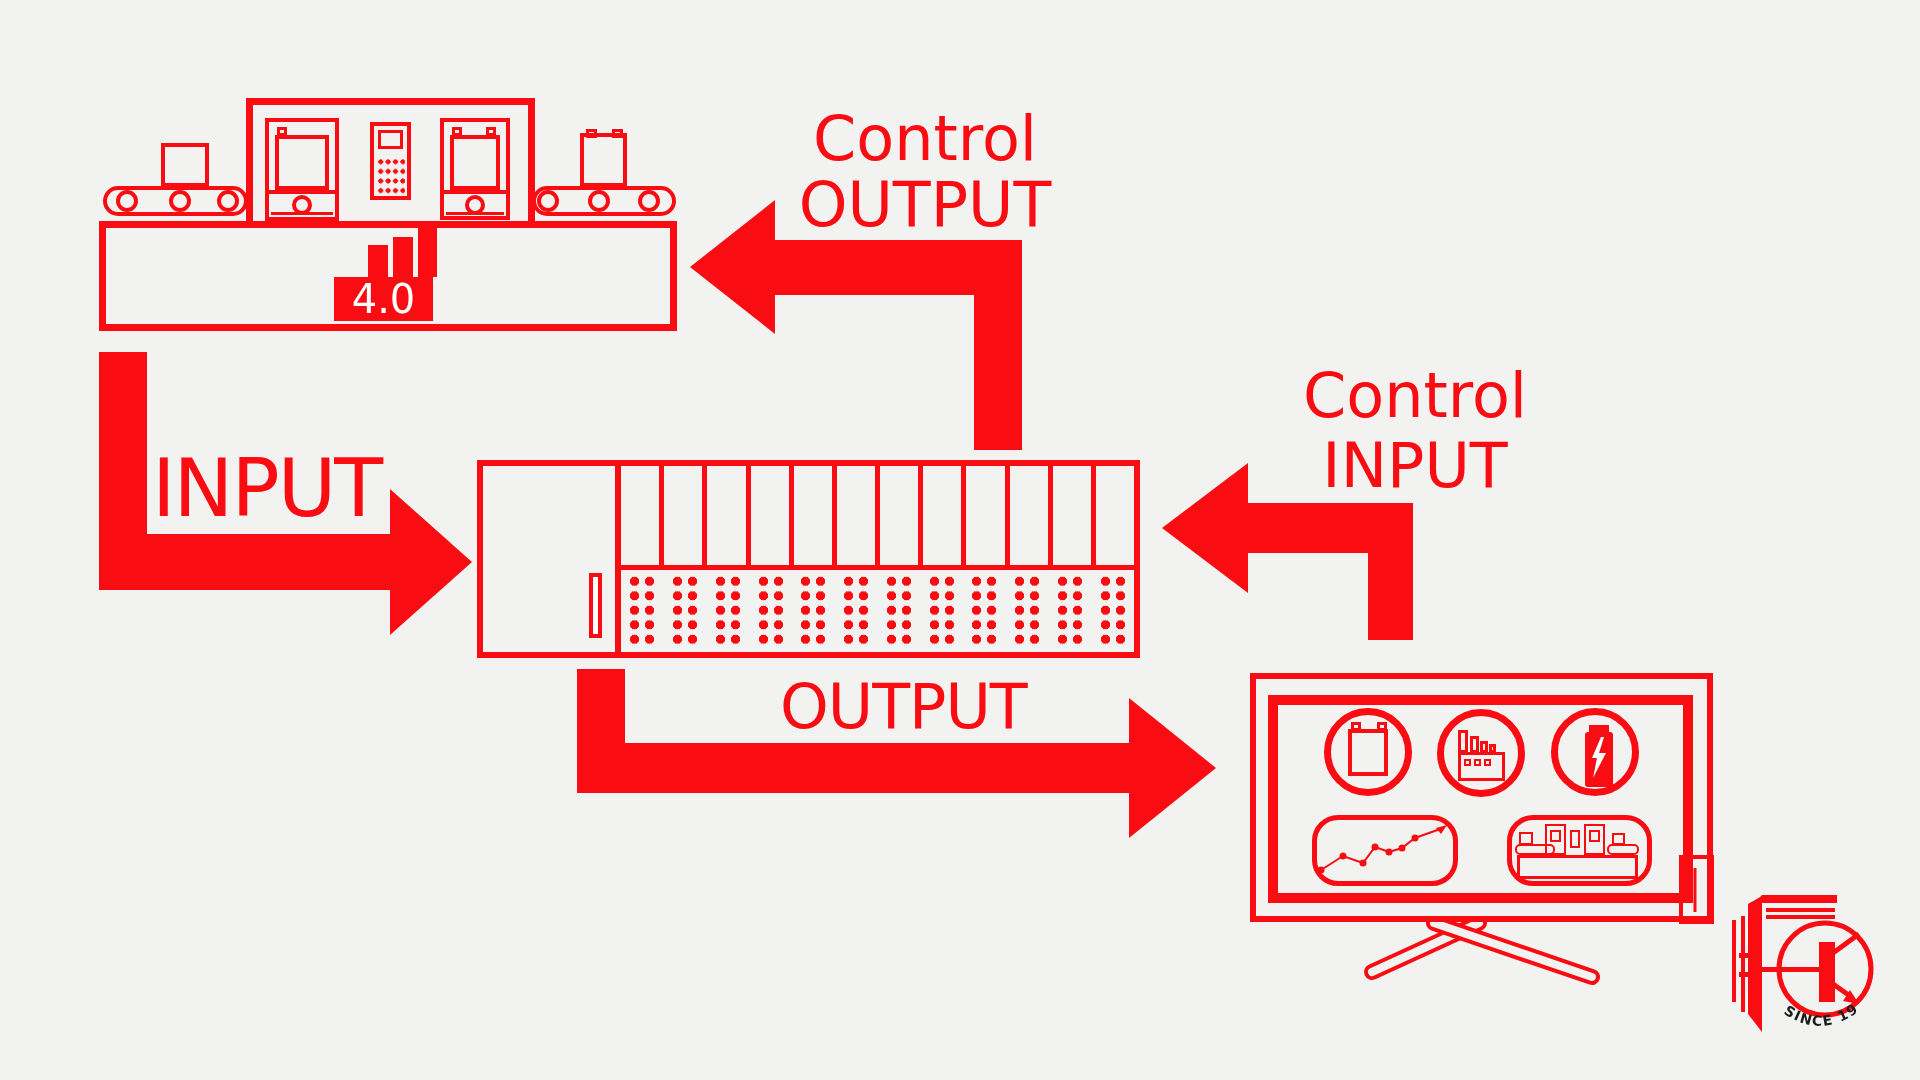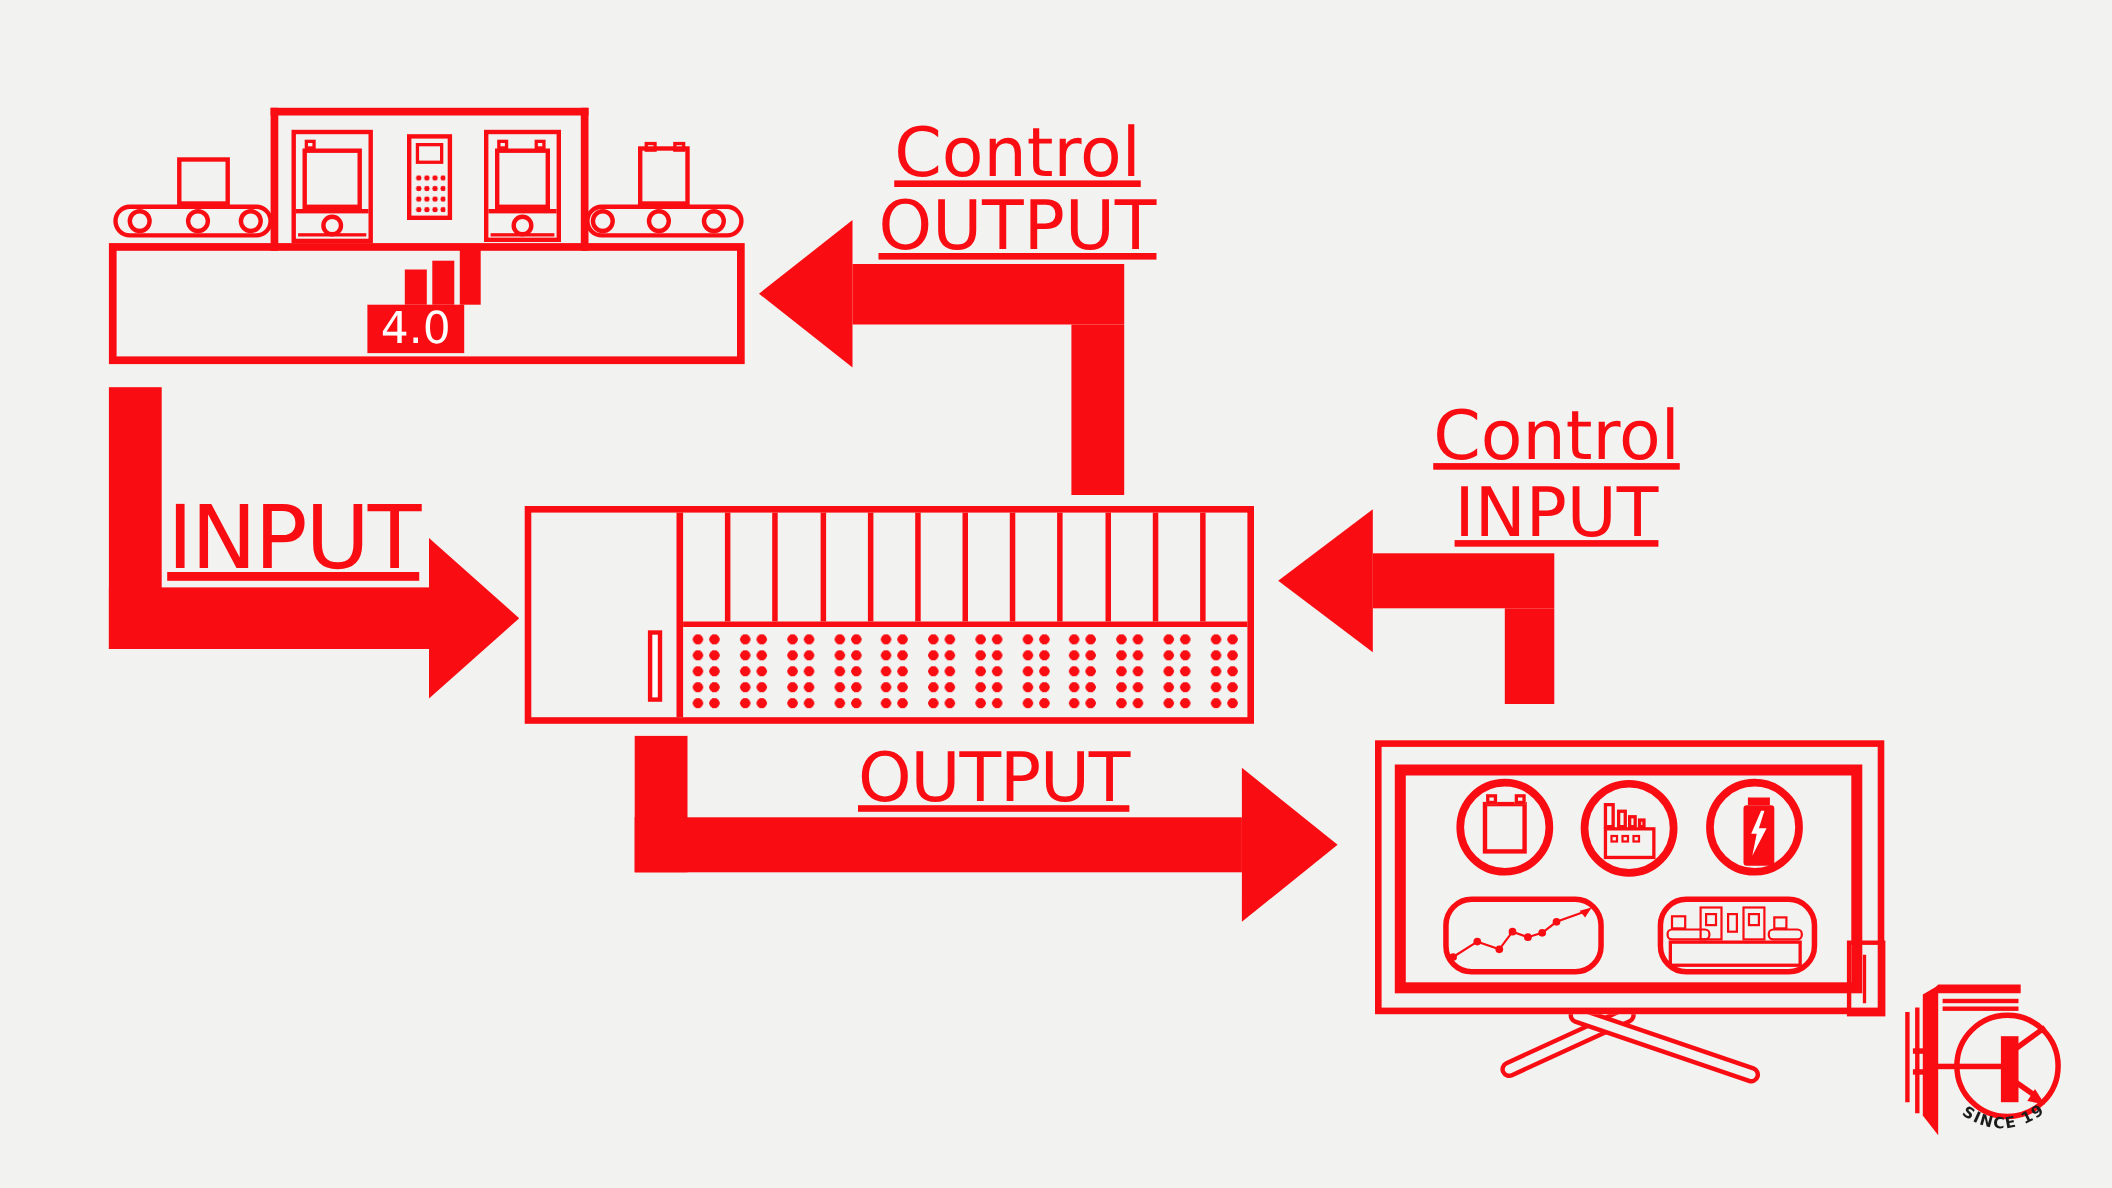--- a/index.html
+++ b/index.html
@@ -7,21 +7,21 @@
     --bg:#F2F2F0;
     --white:#FFFFFF;
     --black:#1C1C1C;
   }
   html,body{margin:0;padding:0;background:var(--bg);}
   #stage{position:relative;width:1920px;height:1080px;background:var(--bg);overflow:hidden;
          font-family:"DejaVu Sans","Liberation Sans",sans-serif;}
   .abs{position:absolute;box-sizing:border-box;}
   .ol{border:4px solid var(--red);background:transparent;}
   .solid{background:var(--red);}
-  .lbl{color:var(--red);white-space:nowrap;text-decoration:underline;}
+  .lbl{color:var(--red);white-space:nowrap;}
   .circ{border-radius:50%;}
   
   .elev{border:7px solid var(--red);border-bottom:none;}
   .bigbox{border:7px solid var(--red);}
   .belt{border:4px solid var(--red);border-radius:15px;}
   .roller{width:22px;height:22px;border:4px solid var(--red);border-radius:50%;}
   
   .slats{display:flex;border-bottom:5px solid var(--red);}
   .slats>div{flex:1;border-right:5px solid var(--red);}
   .slats>div:last-child{border-right:none;}
@@ -78,21 +78,21 @@
     <div class="abs" style="left:42px;top:5px;width:10px;height:9px;border:3px solid var(--red);"></div>
     <div class="abs" style="left:6px;top:13px;width:50px;height:55px;border:4px solid var(--red);"></div>
     <div class="abs" style="left:0px;top:68px;width:62px;height:4px;background:var(--red);"></div>
     <div class="abs circ" style="left:21px;top:73px;width:20px;height:20px;border:4px solid var(--red);"></div>
     <div class="abs" style="left:2px;top:90px;width:58px;height:3px;background:var(--red);"></div>
   </div>
 
   <div class="abs solid" style="left:368px;top:245px;width:20px;height:32px;"></div>
   <div class="abs solid" style="left:393px;top:237px;width:20px;height:40px;"></div>
   <div class="abs solid" style="left:418px;top:227px;width:19px;height:50px;"></div>
-  <div class="abs solid" style="left:334px;top:277px;width:88px;height:44px;display:flex;align-items:center;justify-content:center;">
+  <div class="abs solid" style="left:334px;top:277px;width:99px;height:44px;display:flex;align-items:center;justify-content:center;">
     <span style="color:var(--white);font-size:40px;">4.0</span>
   </div>
 
   <div class="abs solid" style="left:99px;top:352px;width:48px;height:238px;"></div>
   <div class="abs solid" style="left:99px;top:534px;width:291px;height:56px;"></div>
   <div class="abs arrowhead-right" style="left:390px;top:489px;border-top:73px solid transparent;border-bottom:73px solid transparent;border-left:82px solid var(--red);"></div>
   <div class="abs lbl" style="left:152px;top:442px;font-size:80px;letter-spacing:-2px;">INPUT</div>
 
   <div class="abs" style="left:477px;top:460px;width:663px;height:198px;border:6px solid var(--red);">
     <div class="abs" style="left:132px;top:0;width:6px;height:186px;background:var(--red);"></div>

